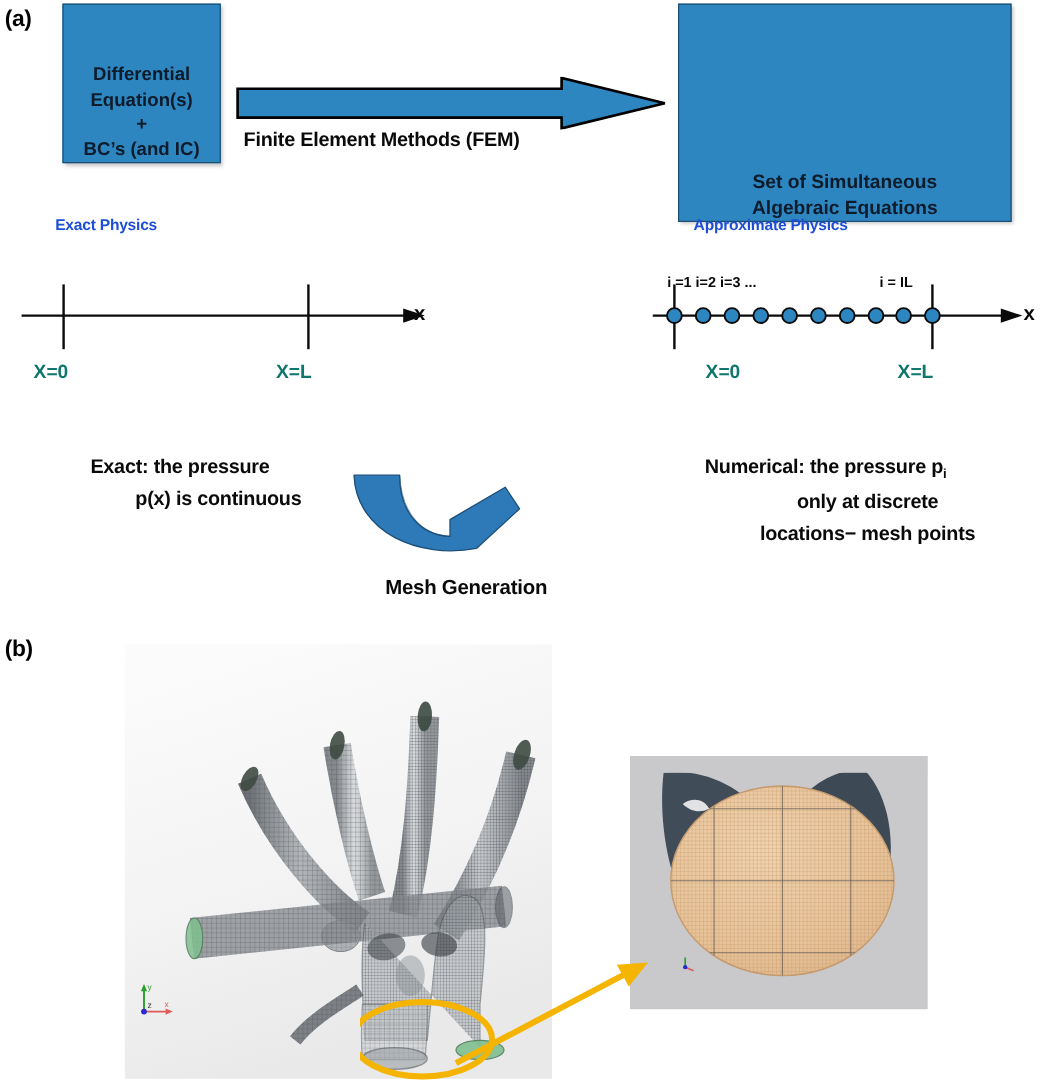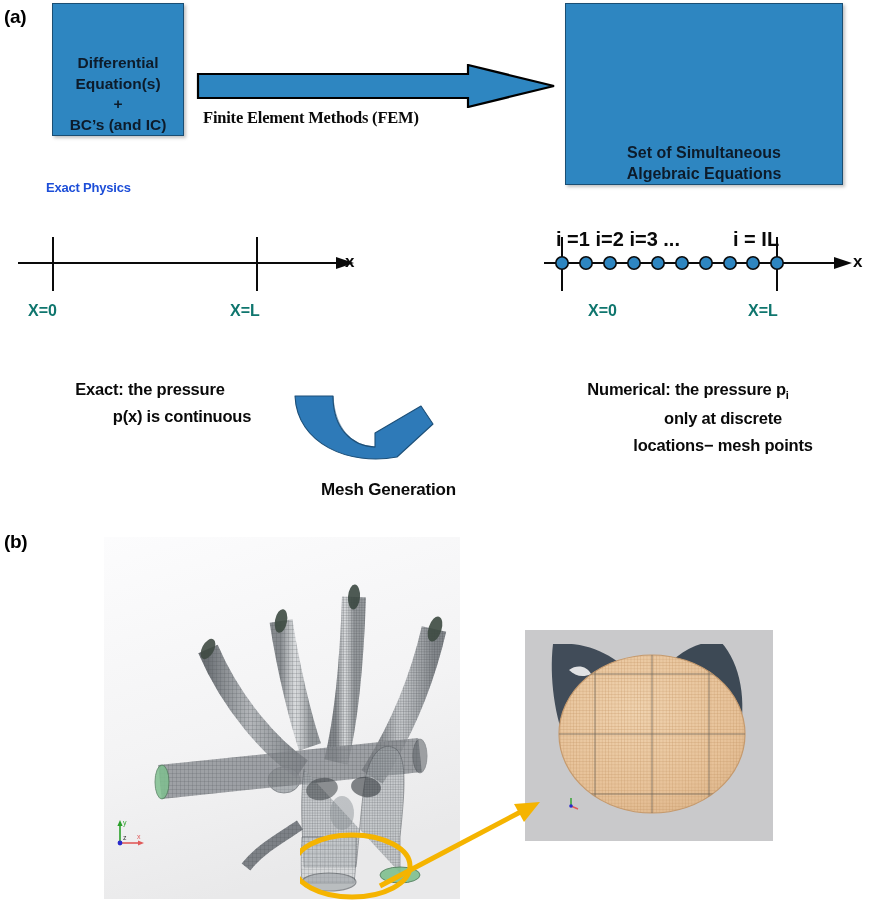--- a/index.html
+++ b/index.html
@@ -58,21 +58,21 @@
   
   .method-label {
     position: absolute;
     font-size: 16.5px;
     font-weight: bold;
     color: #0a0a0a;
     white-space: nowrap;
     letter-spacing: -0.2px;
   }
   #label-fvm { left: 203px; top: 43px; }
-  #label-fem { left: 203px; top: 108px; font-family: Liberation Serif, serif; }
+  #label-fem { left: 203px; top: 108px; }
 
   
   #arrow-right-wrap {
     position: absolute;
     left: 196px; top: 64px;
     width: 360px; height: 44px;
   }
 
   
   .section-heading {
@@ -107,21 +107,21 @@
     color: #0f766e;
     white-space: nowrap;
   }
   #tick-exact-0  { left: 28px;  top: 302px; }
   #tick-exact-L  { left: 230px; top: 302px; }
   #tick-approx-0 { left: 588px; top: 302px; }
   #tick-approx-L { left: 748px; top: 302px; }
 
   .index-label {
     position: absolute;
-    font-size: 20px;
+    font-size: 12px;
     font-weight: bold;
     color: #0a0a0a;
     white-space: nowrap;
   }
   #idx-group  { left: 556px; top: 228px; }
   #idx-il     { left: 733px; top: 228px; }
 
   
   .desc-block {
     position: absolute;
@@ -214,20 +214,21 @@
     <line x1="8" y1="38" x2="328" y2="38" stroke="#0a0a0a" stroke-width="2"></line>
     <polygon points="326,32 344,38 326,44" fill="#0a0a0a"></polygon>
 
     <line x1="43" y1="12" x2="43" y2="66" stroke="#0a0a0a" stroke-width="2"></line>
     <line x1="247" y1="12" x2="247" y2="66" stroke="#0a0a0a" stroke-width="2"></line>
   </svg>
   <div class="axis-x-label" id="xlabel-exact">x</div>
   <div class="tick-label" id="tick-exact-0">X=0</div>
   <div class="tick-label" id="tick-exact-L">X=L</div>
 
+  <div class="section-heading" id="heading-approx">Approximate Physics</div>
 
   <div class="index-label" id="idx-group">i =1  i=2 i=3 ...</div>
   <div class="index-label" id="idx-il">i = IL</div>
 
   <svg class="axis-svg" id="axis-approx" viewBox="0 0 330 80">
     <line x1="4" y1="38" x2="296" y2="38" stroke="#0a0a0a" stroke-width="2"></line>
     <polygon points="294,32 312,38 294,44" fill="#0a0a0a"></polygon>
     <line x1="22" y1="12" x2="22" y2="66" stroke="#0a0a0a" stroke-width="2"></line>
     <line x1="237" y1="12" x2="237" y2="66" stroke="#0a0a0a" stroke-width="2"></line>
     <g>

